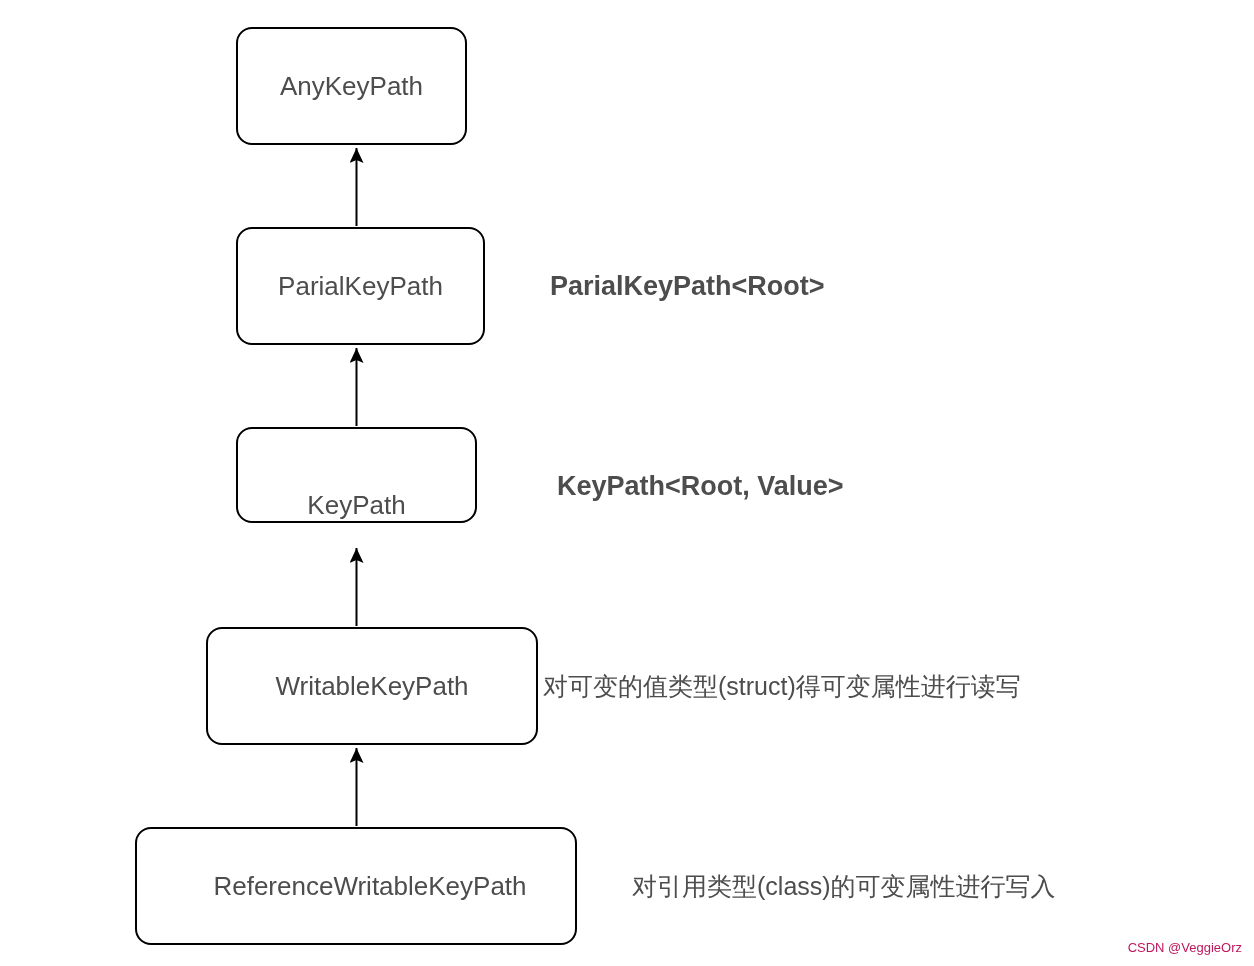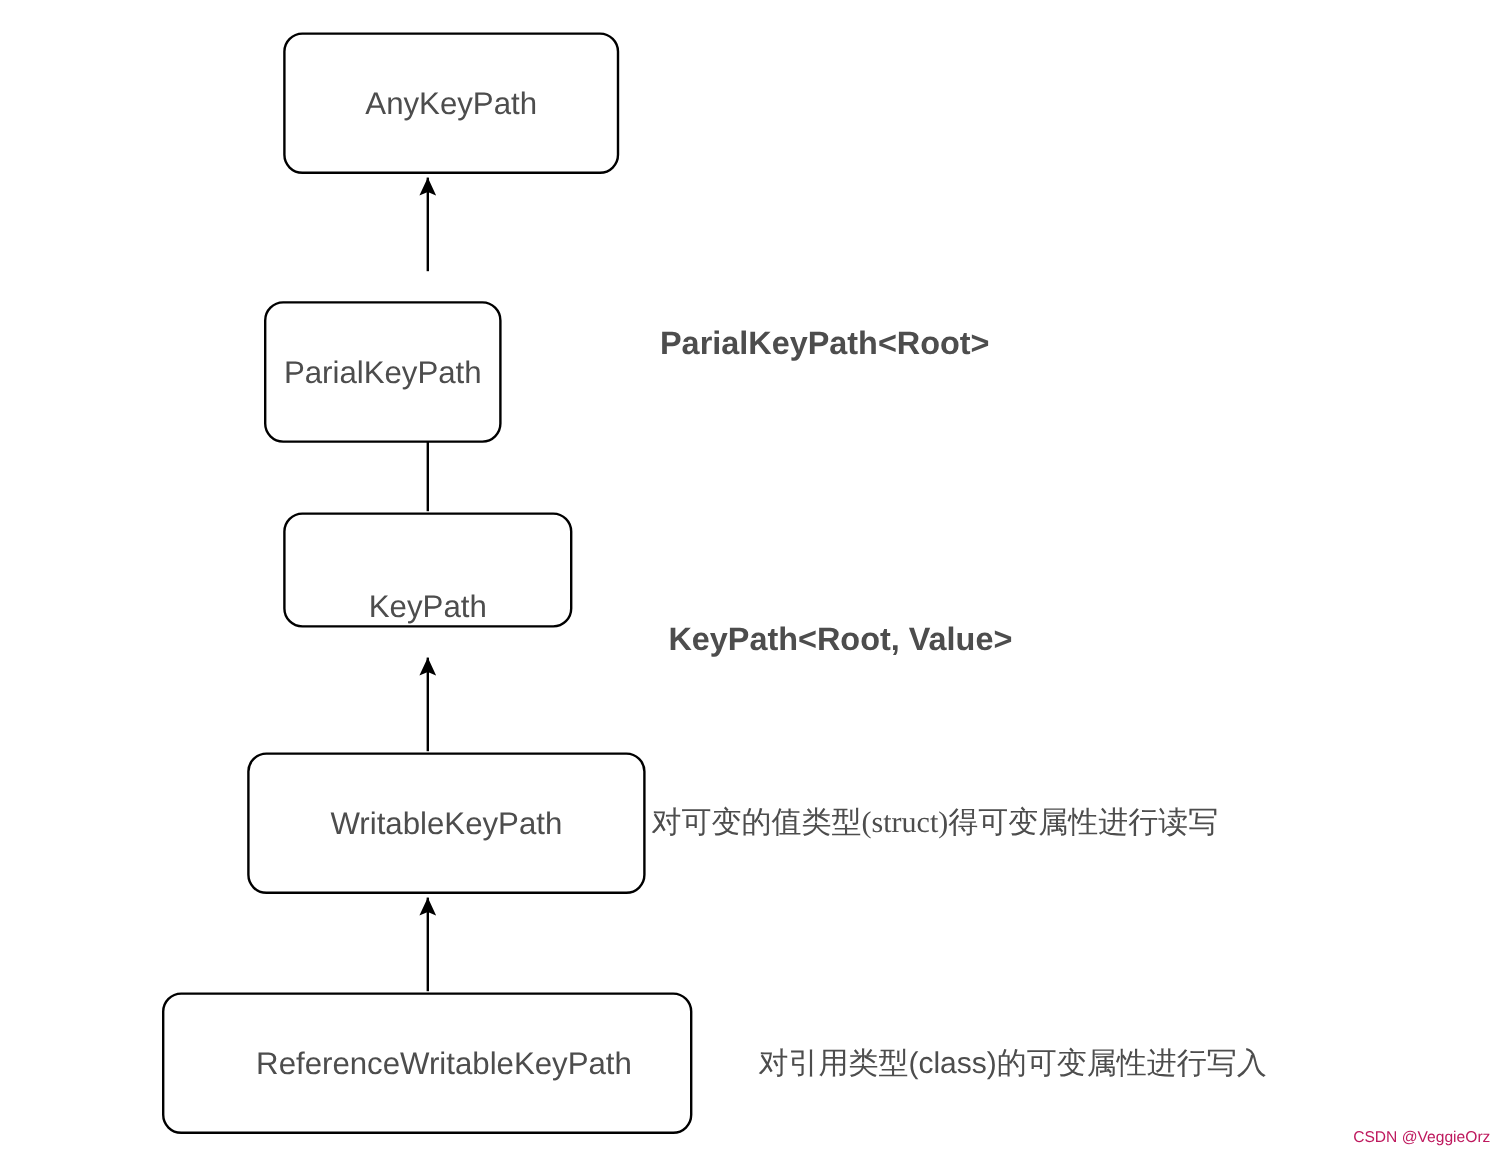--- a/index.html
+++ b/index.html
@@ -30,36 +30,36 @@
     justify-content: center;
     border: 2px solid #000000;
     border-radius: 16px;
     background: #ffffff;
     box-sizing: border-box;
     font-size: 26px;
     color: #4d4d4d;
     text-align: center;
     white-space: nowrap;
   }
-  .node-1 { left: 236px; top: 27px;  width: 280px; height: 118px; }
-  .node-2 { left: 220px; top: 227px; width: 198px; height: 118px; margin-top: 24px; }
+  .node-1 { left: 236px; top: 27px;  width: 231px; height: 118px; }
+  .node-2 { left: 236px; top: 227px; width: 249px; height: 118px; }
   .node-3 { left: 236px; top: 427px; width: 241px; height: 96px; align-items: flex-end; }
   .node-4 { left: 206px; top: 627px; width: 332px; height: 118px; }
   .node-5 { left: 135px; top: 827px; width: 442px; height: 118px; padding-left: 28px; }
   .annotation {
     position: absolute;
     color: #4d4d4d;
     white-space: nowrap;
     line-height: 32px;
   }
   .annotation.latin { font-size: 27px; font-weight: bold; }
   .annotation.cjk   { font-size: 25px; }
   .ann-2 { left: 550px; top: 270px; }
-  .ann-3 { left: 557px; top: 470px; margin-top: 47px; }
-  .ann-4 { left: 543px; top: 670px; font-family: Liberation Serif, serif; }
+  .ann-3 { left: 557px; top: 470px; }
+  .ann-4 { left: 543px; top: 670px; }
   .ann-5 { left: 632px; top: 870px; }
   .watermark {
     position: absolute;
     right: 12px;
     top: 940px;
     font-size: 13px;
     color: #be185d;
   }
 </style>
 </head>

